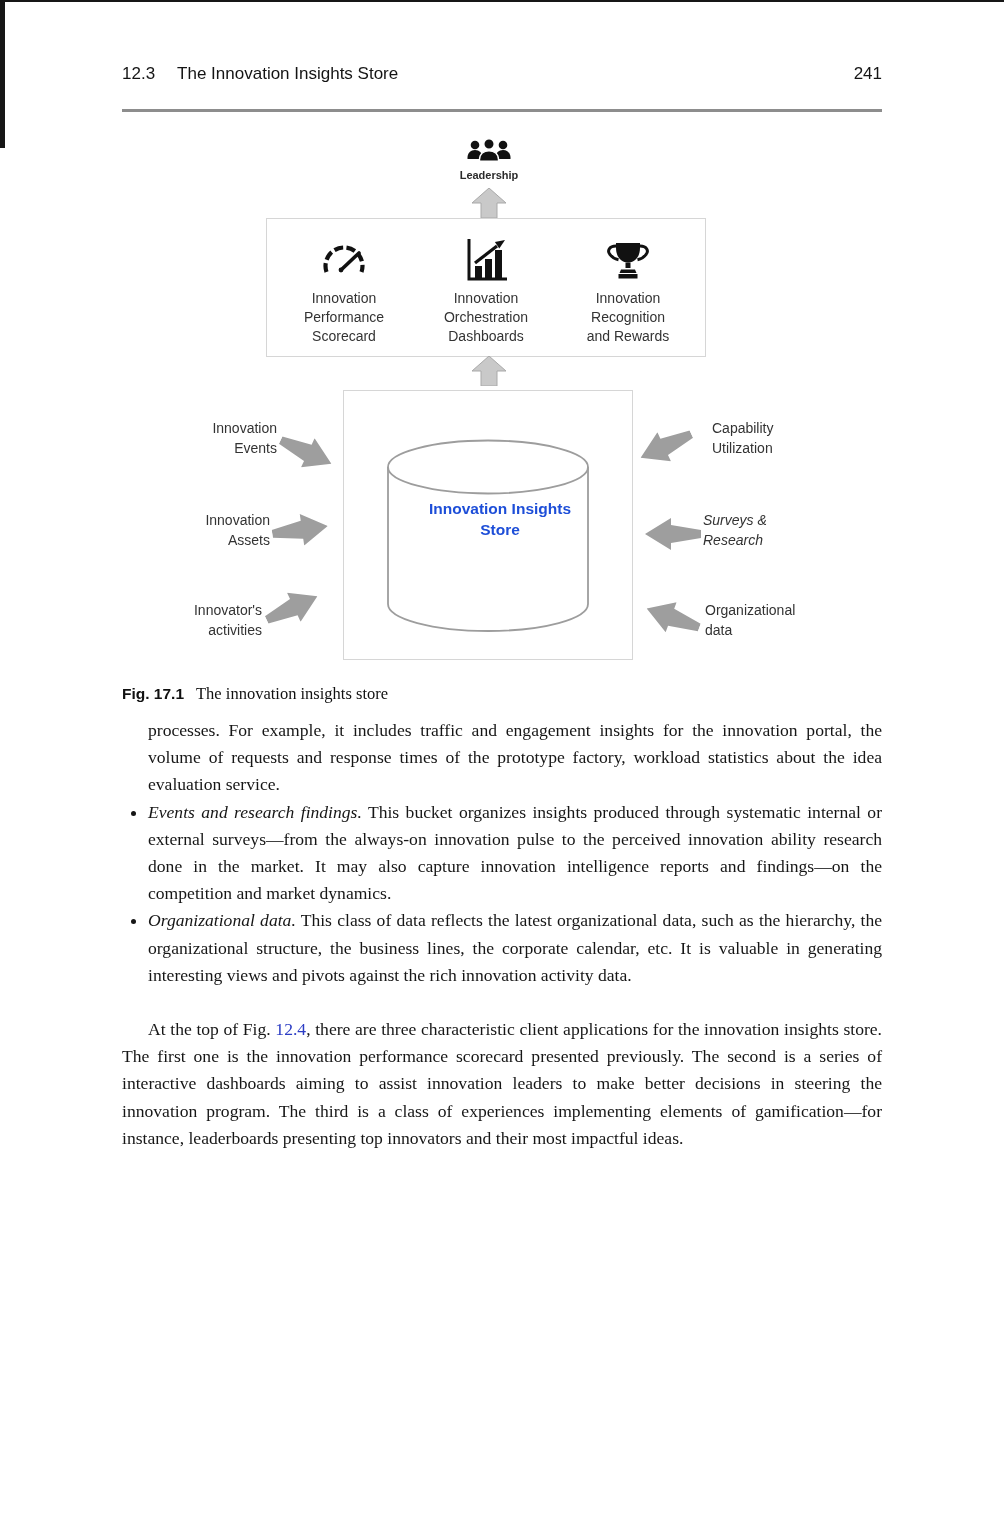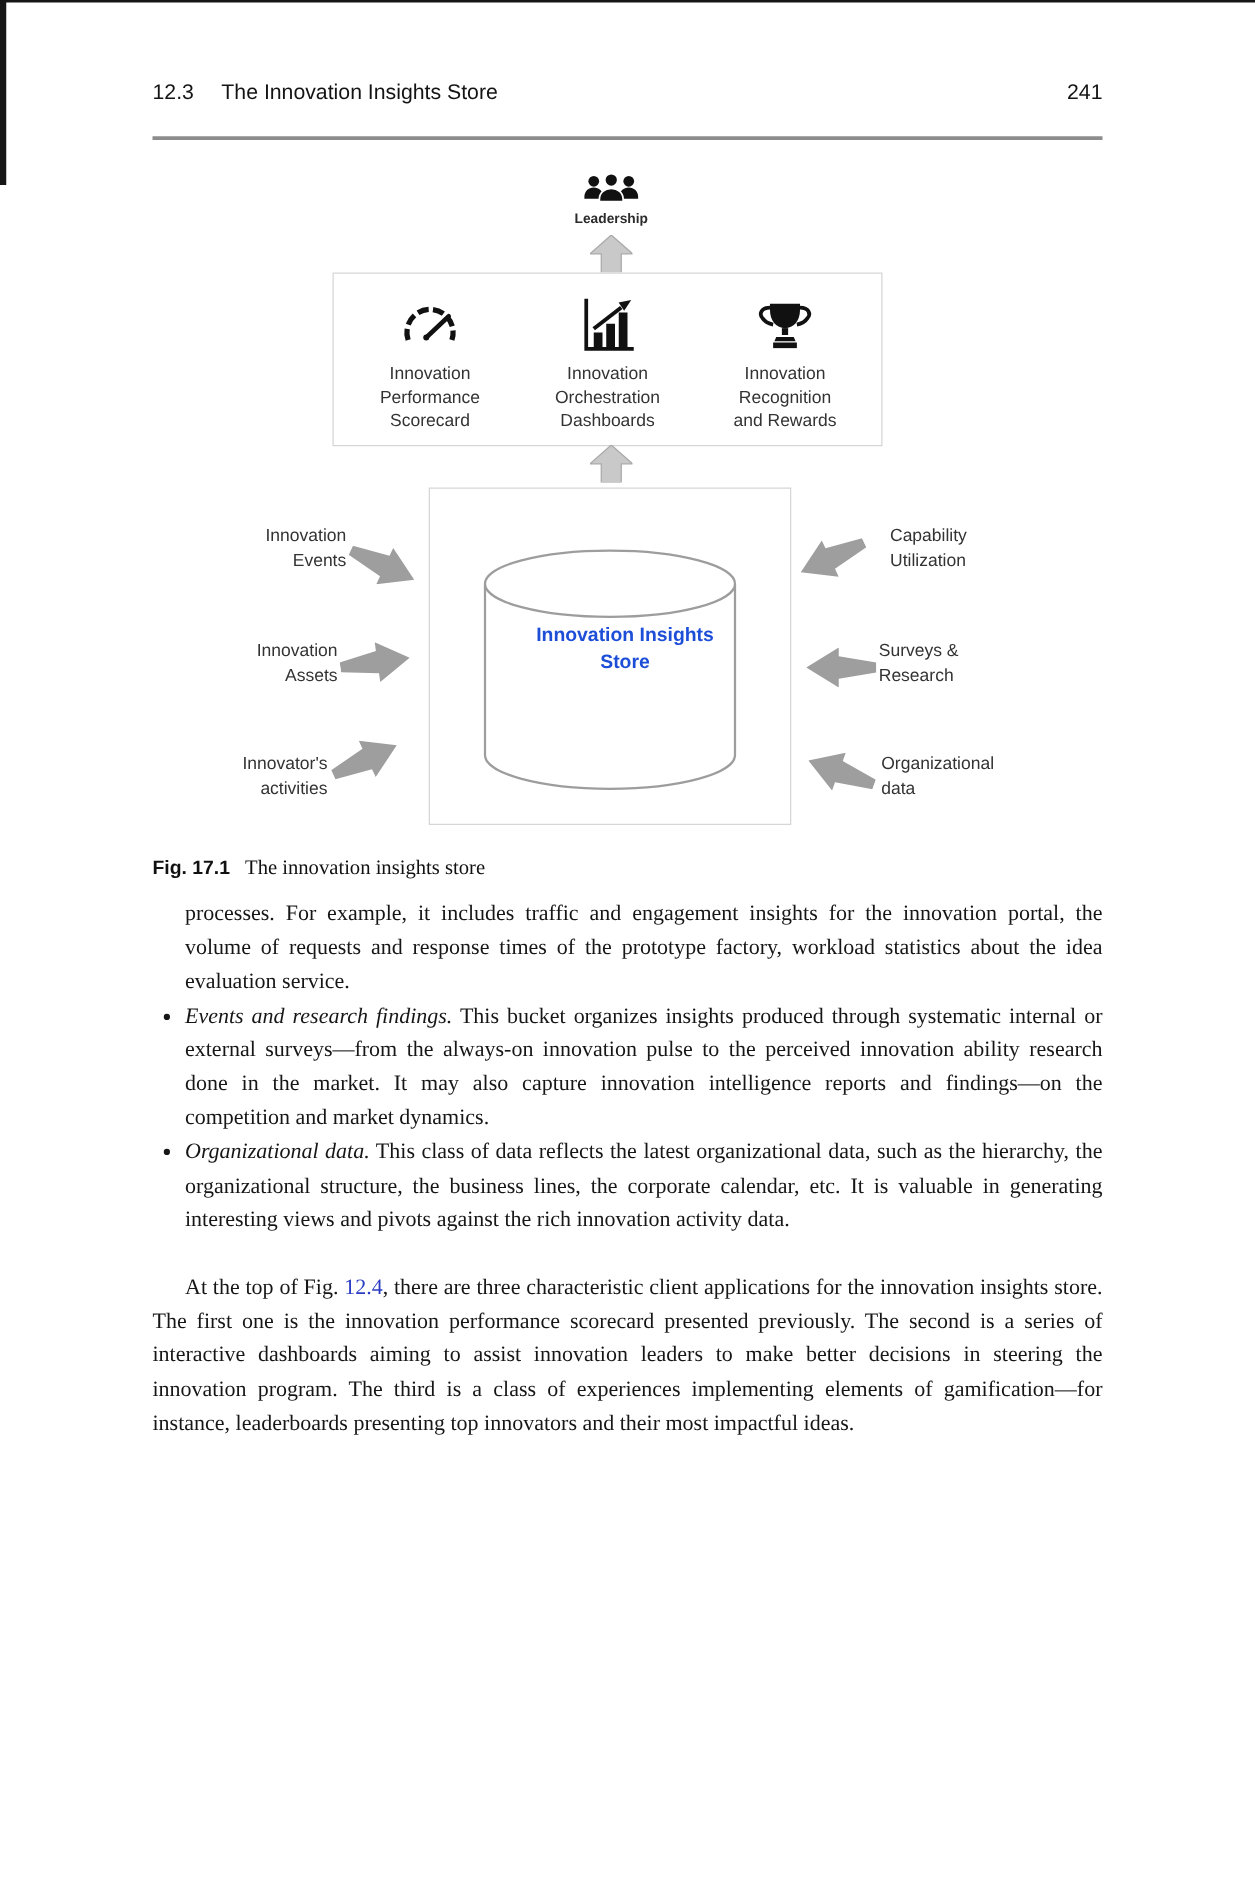--- a/index.html
+++ b/index.html
@@ -171,21 +171,21 @@
     <svg class="flow-arrow" style="left:264px; top:462px; transform:rotate(-25deg);" viewBox="0 0 56 32">
       <polygon points="0,12 30,7 30,0 56,16 30,32 30,25 0,20" fill="#9e9e9e"></polygon>
     </svg>
 
     <div class="side-label pre" style="left:700px; top:288px; width:170px;margin-left:12px;">Capability
 Utilization</div>
     <svg class="flow-arrow" style="left:638px; top:300px; transform:rotate(155deg);" viewBox="0 0 56 32">
       <polygon points="0,12 30,7 30,0 56,16 30,32 30,25 0,20" fill="#9e9e9e"></polygon>
     </svg>
 
-    <div class="side-label pre" style="left:703px; top:380px; width:170px;">Surveys &amp;
+    <div class="side-label pre" style="left:703px; top:380px; width:170px;font-style:italic;">Surveys &amp;
 Research</div>
     <svg class="flow-arrow" style="left:645px; top:388px; transform:rotate(180deg);" viewBox="0 0 56 32">
       <polygon points="0,12 30,7 30,0 56,16 30,32 30,25 0,20" fill="#9e9e9e"></polygon>
     </svg>
 
     <div class="side-label pre" style="left:705px; top:470px; width:170px;">Organizational
 data</div>
     <svg class="flow-arrow" style="left:645px; top:472px; transform:rotate(200deg);" viewBox="0 0 56 32">
       <polygon points="0,12 30,7 30,0 56,16 30,32 30,25 0,20" fill="#9e9e9e"></polygon>
     </svg>

